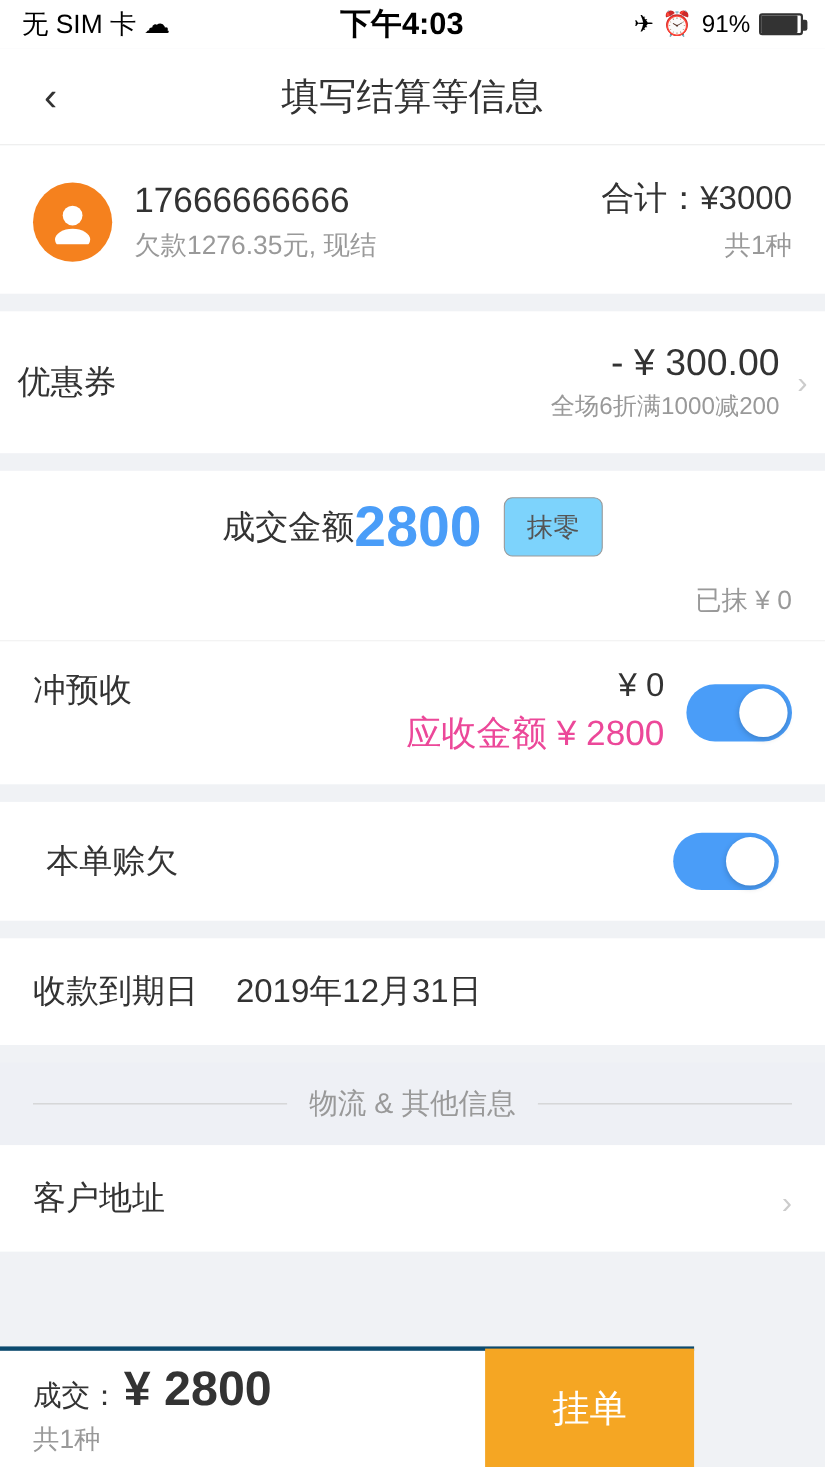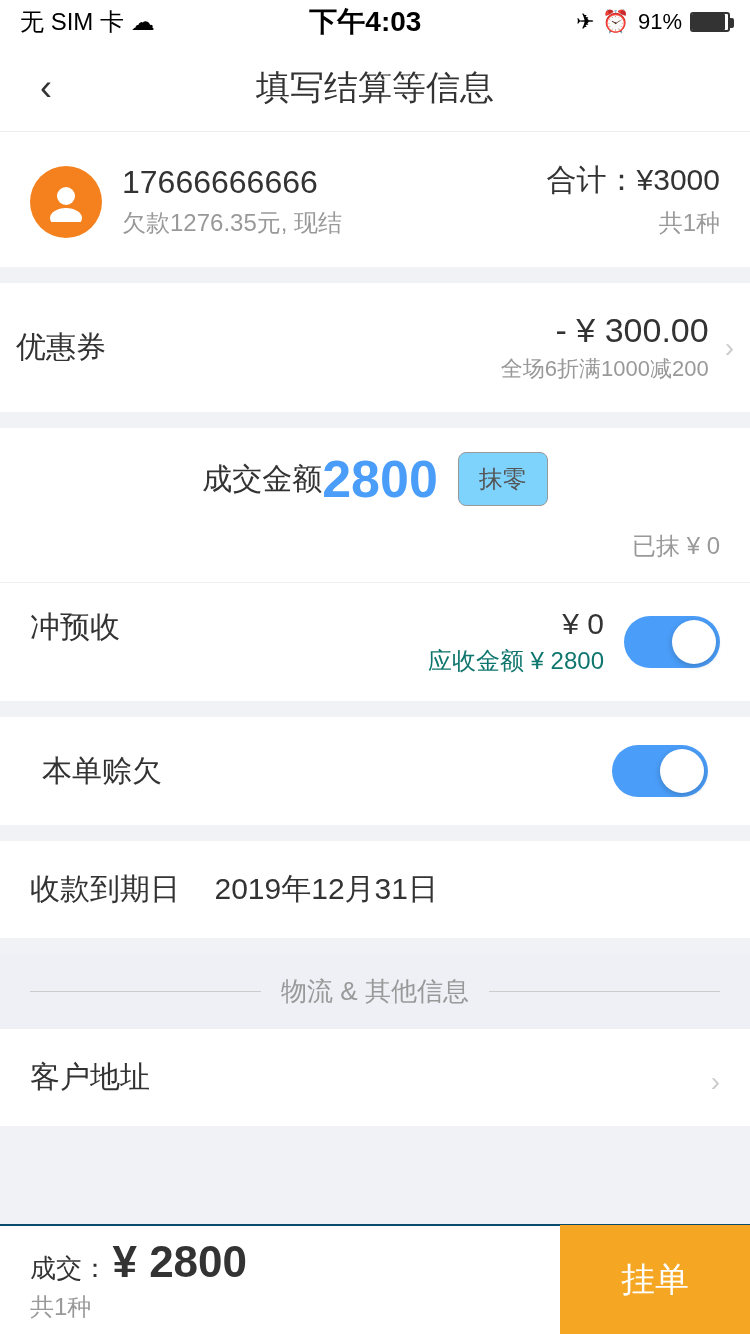--- a/index.html
+++ b/index.html
@@ -206,22 +206,22 @@
       gap: 20px;
     }
     .prepay-values {
       text-align: right;
     }
     .prepay-val {
       font-size: 30px;
       color: #333;
     }
     .prepay-sub {
-      font-size: 24px;
-      color: #0f766e;
+      font-size: 32px;
+      color: #ec4899;
       margin-top: 4px;
     }
 
     
     .toggle {
       width: 96px;
       height: 52px;
       border-radius: 26px;
       background: #4a9df8;
       position: relative;
@@ -308,26 +308,26 @@
     .gray-spacer {
       background: #f0f2f5;
       height: 200px;
     }
 
     
     .bottom-bar {
       position: fixed;
       bottom: 0;
       left: 0;
-      width: 750px;
+      width: 631px;
       height: 110px;
       background: #fff;
       display: flex;
       align-items: center;
-      border-top: 2px solid #0c4a6e;
+      border-top: 4px solid #0c4a6e;
     }
     .bottom-left {
       flex: 1;
       padding: 0 30px;
     }
     .bottom-deal {
       font-size: 26px;
       color: #333;
     }
     .bottom-deal-amount {

